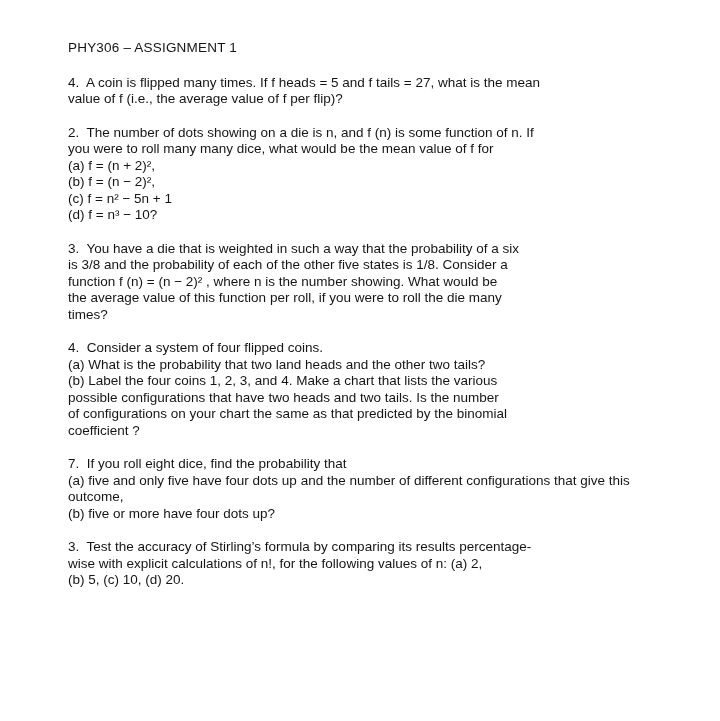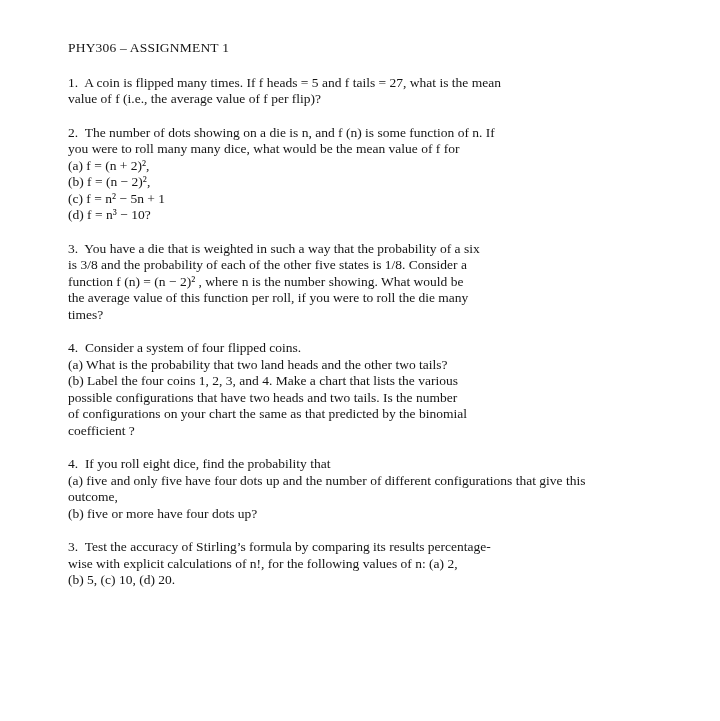--- a/index.html
+++ b/index.html
@@ -7,21 +7,21 @@
     padding: 0;
     background: #ffffff;
   }
   .page {
     position: relative;
     width: 720px;
     height: 721px;
     background: #ffffff;
     box-sizing: border-box;
     padding: 40px 30px 0 68px;
-    font-family: Liberation Serif, serif;
+    font-family: Liberation Sans, sans-serif;
     font-size: 13.5px;
     line-height: 16.5px;
     color: #151515;
     overflow: hidden;
   }
   .title {
     font-size: 13.5px;
     font-weight: normal;
     letter-spacing: 0.2px;
     margin: 0 0 18px 0;
@@ -32,21 +32,21 @@
     white-space: pre-wrap;
   }
 </style>
 </head>
 <body>
 
 <div class="page">
   <h1 class="title">PHY306 – ASSIGNMENT 1</h1>
 
   <div>
-    <p class="problem">1.  A coin is flipped many times. If f heads = 5 and f tails = 27, what is the mean
+    <p class="problem">4.  A coin is flipped many times. If f heads = 5 and f tails = 27, what is the mean
 value of f (i.e., the average value of f per flip)?</p>
 
     <p class="problem">2.  The number of dots showing on a die is n, and f (n) is some function of n. If
 you were to roll many many dice, what would be the mean value of f for
 (a) f = (n + 2)²,
 (b) f = (n − 2)²,
 (c) f = n² − 5n + 1
 (d) f = n³ − 10?</p>
 
     <p class="problem">3.  You have a die that is weighted in such a way that the probability of a six
@@ -55,21 +55,21 @@
 the average value of this function per roll, if you were to roll the die many
 times?</p>
 
     <p class="problem">4.  Consider a system of four flipped coins.
 (a) What is the probability that two land heads and the other two tails?
 (b) Label the four coins 1, 2, 3, and 4. Make a chart that lists the various
 possible configurations that have two heads and two tails. Is the number
 of configurations on your chart the same as that predicted by the binomial
 coefficient ?</p>
 
-    <p class="problem">4.  If you roll eight dice, find the probability that
+    <p class="problem">7.  If you roll eight dice, find the probability that
 (a) five and only five have four dots up and the number of different configurations that give this
 outcome,
 (b) five or more have four dots up?</p>
 
     <p class="problem">3.  Test the accuracy of Stirling’s formula by comparing its results percentage-
 wise with explicit calculations of n!, for the following values of n: (a) 2,
 (b) 5, (c) 10, (d) 20.</p>
   </div>
 </div>
 

